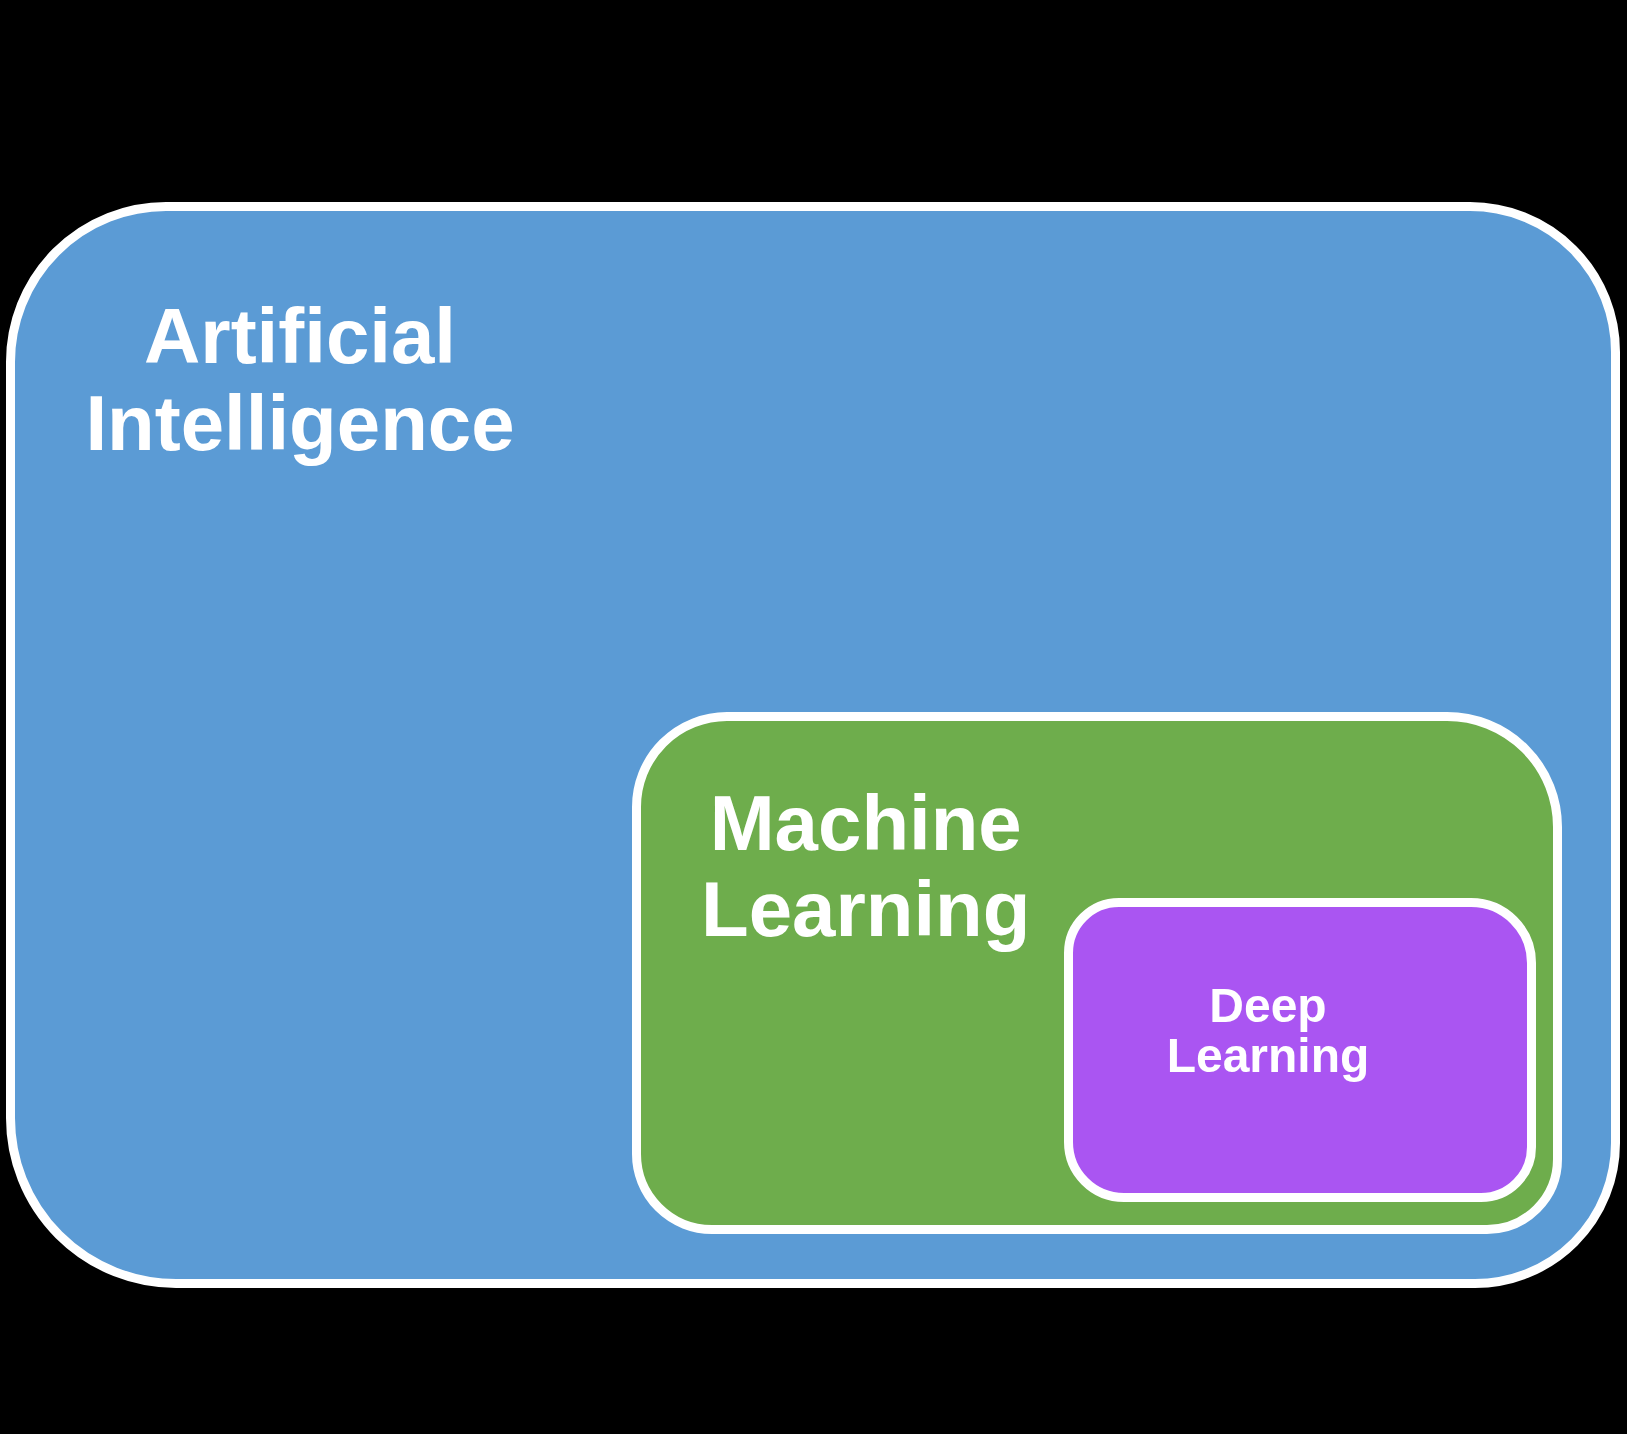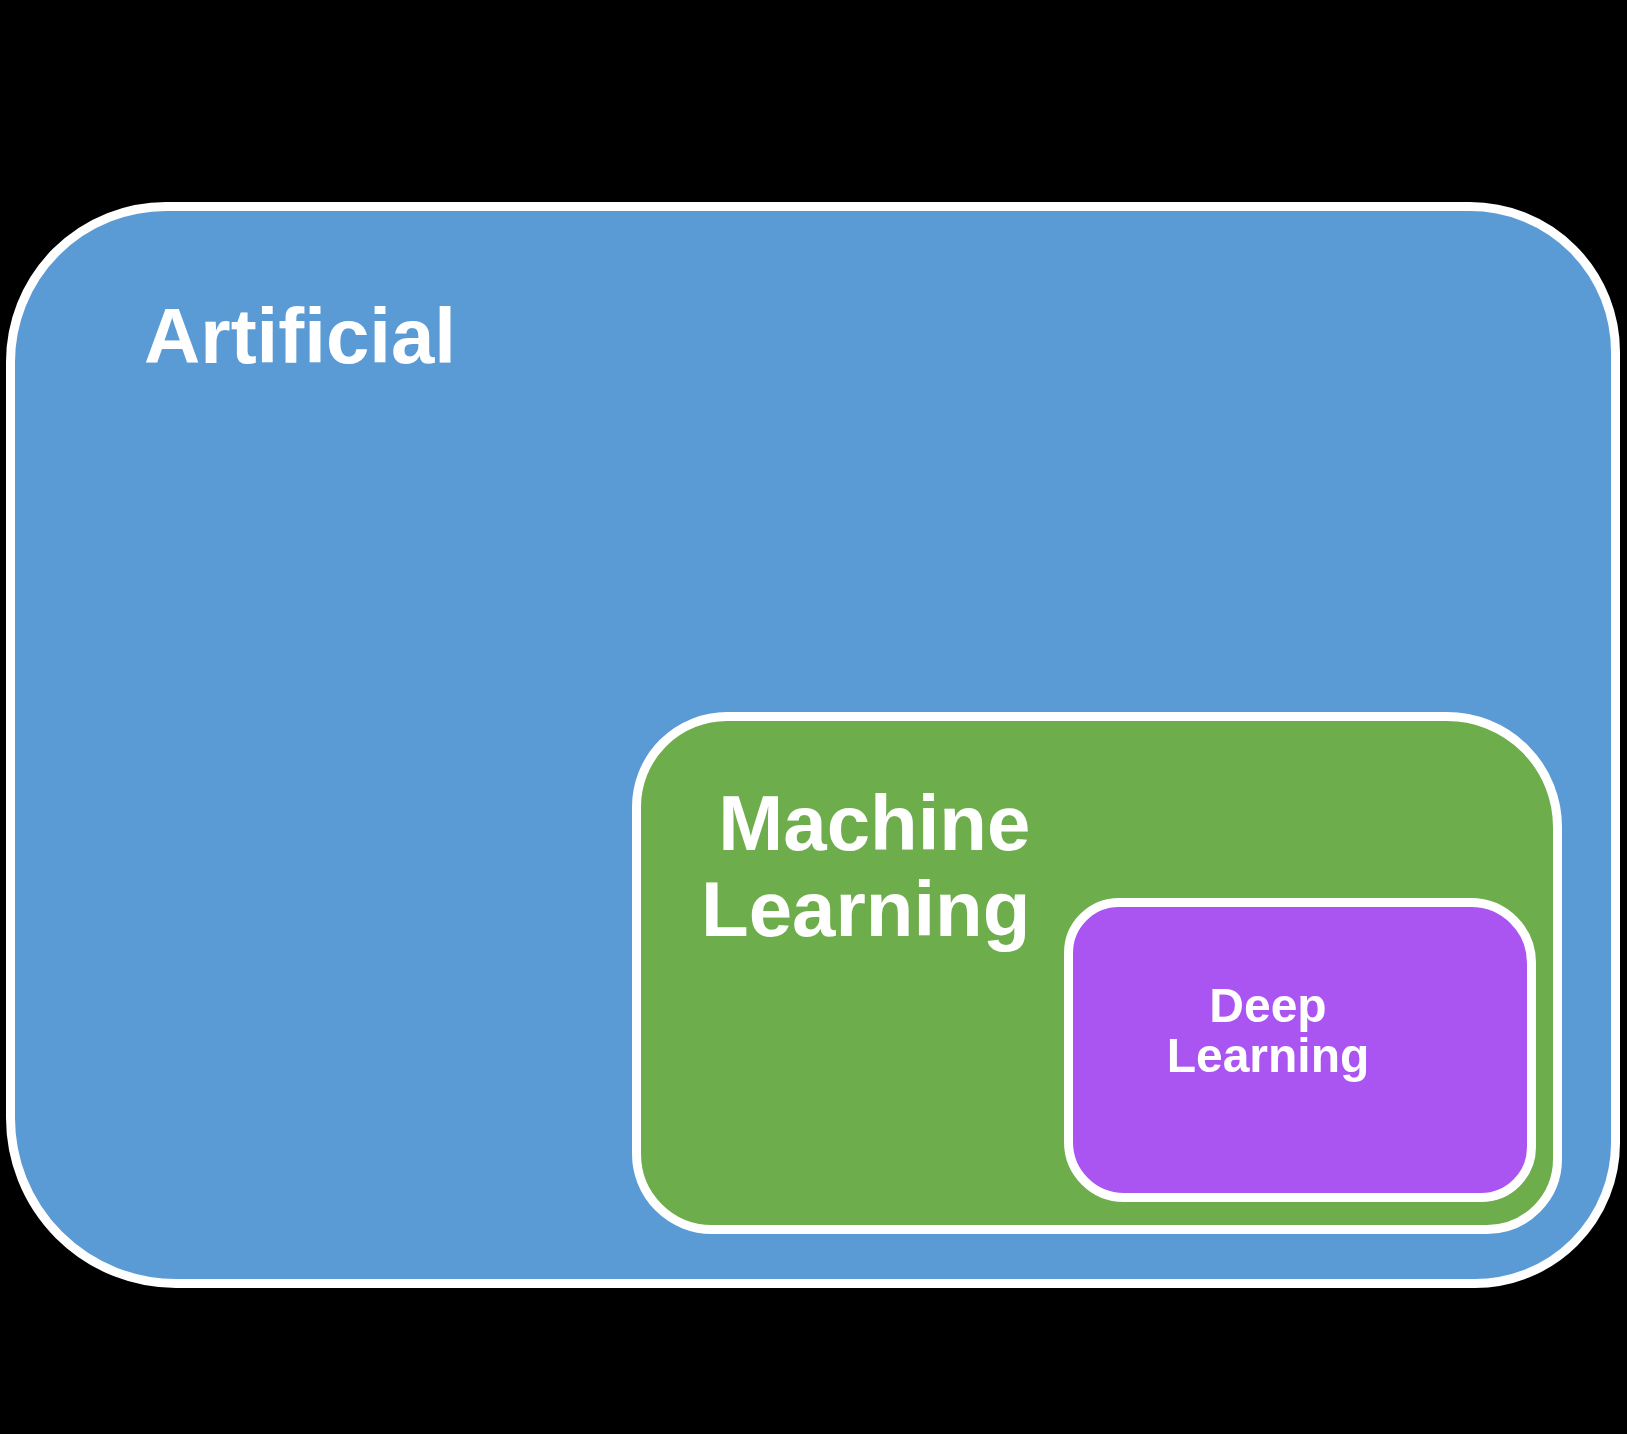--- a/index.html
+++ b/index.html
@@ -54,21 +54,21 @@
     left: 30px;
     top: 82px;
     width: 510px;
     text-align: center;
     font-size: 78px;
     line-height: 1.12;
   }
   .label-ml {
     left: 60px;
     top: 60px;
-    text-align: right;
+    text-align: center;
     font-size: 78px;
     line-height: 1.1;
   }
   .label-dl {
     left: 0;
     right: 64px;
     top: 74px;
     text-align: center;
     font-size: 48px;
     line-height: 1.05;
@@ -76,20 +76,21 @@
 </style>
 </head>
 <body>
 
 <div class="canvas" style="background-color: rgb(0, 0, 0);">
 
   <div class="set set-ai" style="background-color: rgb(91, 155, 213);">
 
     <div class="label label-ai">
       <span>Artificial</span>
+      <span>Intelligence</span>
     </div>
 
     <div class="set set-ml" style="background-color: rgb(110, 173, 76);">
 
       <div class="label label-ml">
         <span>Machine</span>
         <span>Learning</span>
       </div>
 
       <div class="set set-dl" style="background-color: rgb(170, 85, 242);">

